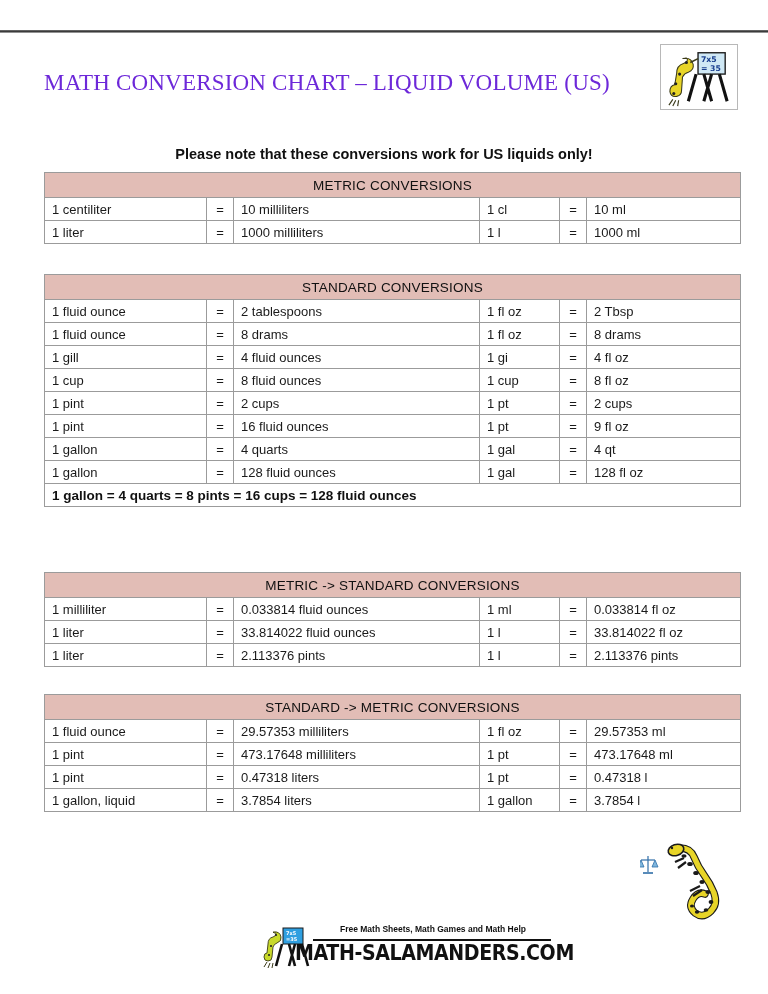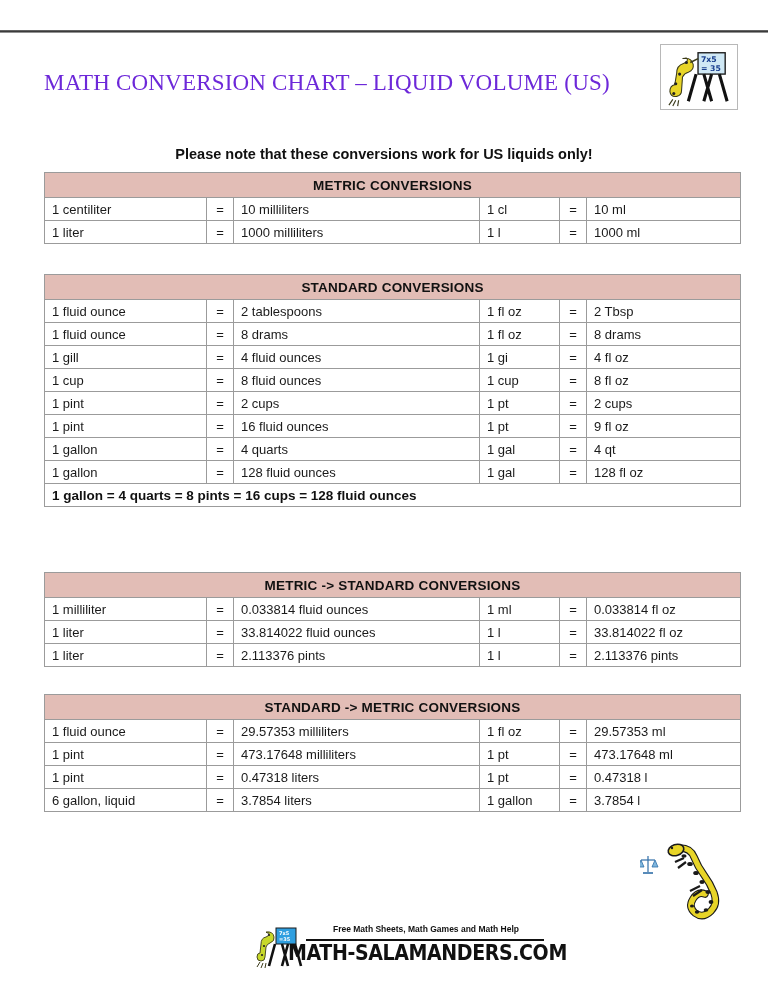--- a/index.html
+++ b/index.html
@@ -88,21 +88,21 @@
     border: 1px solid #9b9b9b;
     padding: 3px 7px;
     vertical-align: middle;
     height: 16px;
     overflow: hidden;
     white-space: nowrap;
   }
   .tbl th.band {
     background: #e2bdb6;
     text-align: center;
-    font-weight: bold;
+    font-weight: normal;
     font-size: 13.5px;
     letter-spacing: 0.2px;
     color: #111111;
     padding: 4px 0;
     border: 1px solid #9b9b9b;
   }
   td.eq {
     text-align: center;
     padding-left: 0;
     padding-right: 0;
@@ -139,21 +139,21 @@
   
   .footer {
     position: absolute;
     left: 0;
     top: 912px;
     width: 768px;
     height: 64px;
   }
   .footer-inner {
     position: absolute;
-    left: 244px;
+    left: 251px;
     top: 0;
     width: 300px;
     height: 60px;
   }
   .footer-logo {
     position: absolute;
     left: 10px;
     top: 12px;
     width: 52px;
     height: 46px;
@@ -421,21 +421,21 @@
       </tr>
       <tr>
         <td>1 pint</td>
         <td class="eq">=</td>
         <td>0.47318 liters</td>
         <td>1 pt</td>
         <td class="eq">=</td>
         <td>0.47318 l</td>
       </tr>
       <tr>
-        <td>6 gallon, liquid</td>
+        <td>1 gallon, liquid</td>
         <td class="eq">=</td>
         <td>3.7854 liters</td>
         <td>1 gallon</td>
         <td class="eq">=</td>
         <td>3.7854 l</td>
       </tr>
     </tbody>
   </table>
 
   <svg class="salamander" viewBox="0 0 104 86">

